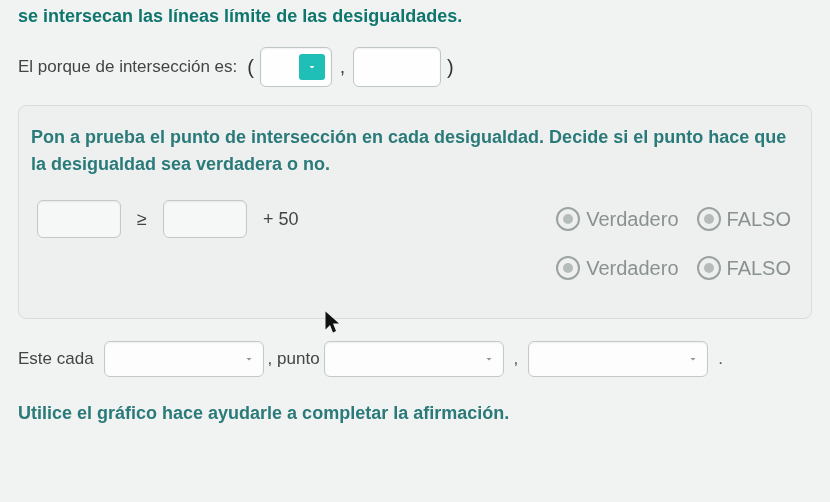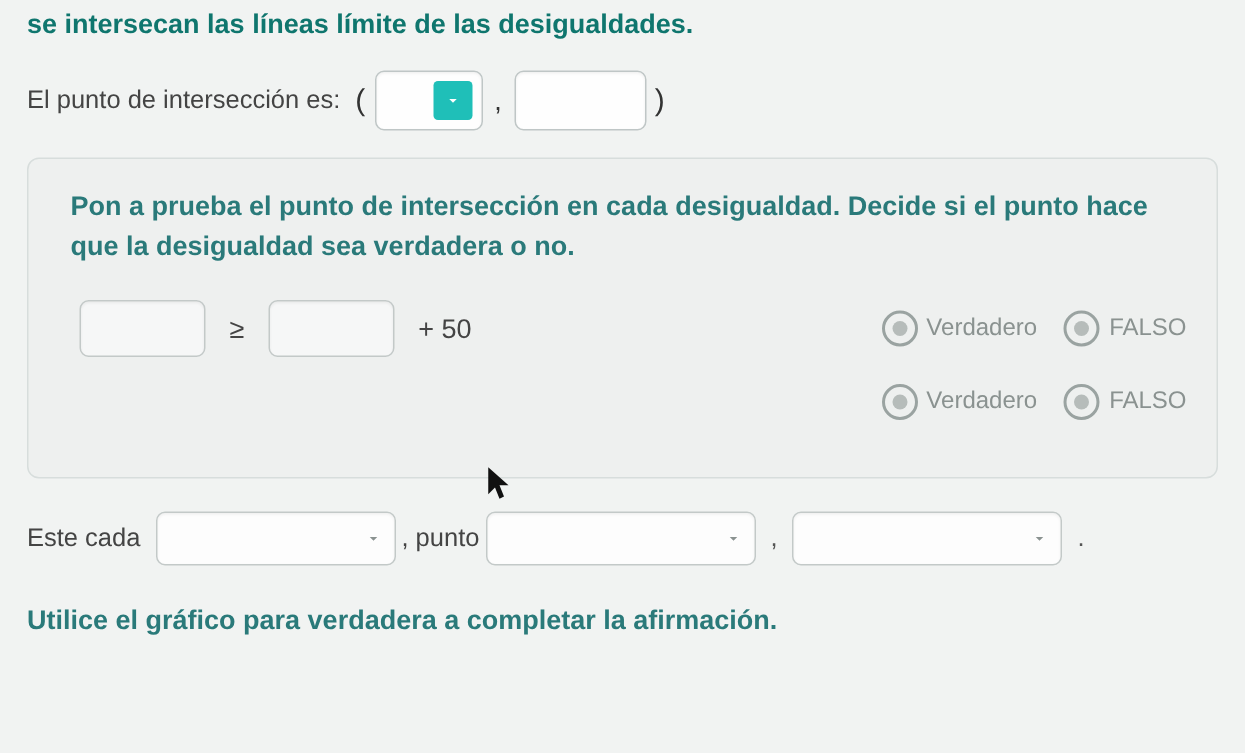--- a/index.html
+++ b/index.html
@@ -68,21 +68,21 @@
     align-items:center;
     justify-content:center;
     margin-left:auto;
   }
   .dd-btn svg { fill:#fff; width:12px; height:12px; }
 
   .card {
     border:1px solid #d7dddc;
     border-radius:8px;
     background:#eef0ef;
-    padding:18px 20px 20px 28px;
+    padding:18px 20px 20px 12px;
     margin: 8px 0 22px 0;
   }
   .card-title {
     color:#2a7a7a;
     font-weight:700;
     font-size:18px;
     line-height:1.5;
     margin-bottom:22px;
   }
   .row {
@@ -102,21 +102,21 @@
     box-shadow: inset 0 1px 2px rgba(0,0,0,0.06);
     margin: 0 6px;
   }
   .op { margin:0 10px; font-size:18px; color:#444; }
   .row .tf {
     margin-left:auto;
     display:flex;
     align-items:center;
     gap:18px;
     color:#8a9290;
-    font-size:16px;
+    font-size:20px;
   }
   .radio {
     width:24px; height:24px;
     border:2px solid #9aa3a1;
     border-radius:50%;
     display:inline-flex;
     align-items:center;
     justify-content:center;
     margin-right:6px;
     background:#eef0ef;
@@ -159,21 +159,21 @@
   .sep { margin:0 6px; color:#555; }
 </style>
 </head>
 <body>
 
 <div class="page">
 
   <div class="heading-line">se intersecan las líneas límite de las desigualdades.</div>
 
   <div class="line">
-    <span class="text">El punto de intersección es:</span>
+    <span class="text">El porque de intersección es:</span>
     <span class="paren">(</span>
     <span class="input-small">
       <span class="dd-btn">
         <svg viewBox="0 0 24 24">
             <path d="M7 10l5 5 5-5z"></path>
           </svg>
       </span>
     </span>
     <span class="comma">,</span>
     <span class="input-med"></span>
@@ -231,21 +231,21 @@
     </span>
     <span class="sep">,</span>
     <span class="select-box" style="width:180px;">
       <svg viewBox="0 0 24 24">
           <path d="M7 10l5 5 5-5z"></path>
         </svg>
     </span>
     <span class="sep">.</span>
   </div>
 
-  <div class="bottom-line">Utilice el gráfico para verdadera a completar la afirmación.</div>
+  <div class="bottom-line">Utilice el gráfico hace ayudarle a completar la afirmación.</div>
 
 </div>
 
 <div class="cursor">
   <svg viewBox="0 0 24 32">
       <path d="M2 2 L2 26 L8 20 L12 30 L16 28 L12 18 L20 18 Z" fill="#111"></path>
     </svg>
 </div>
 
 </body></html>

